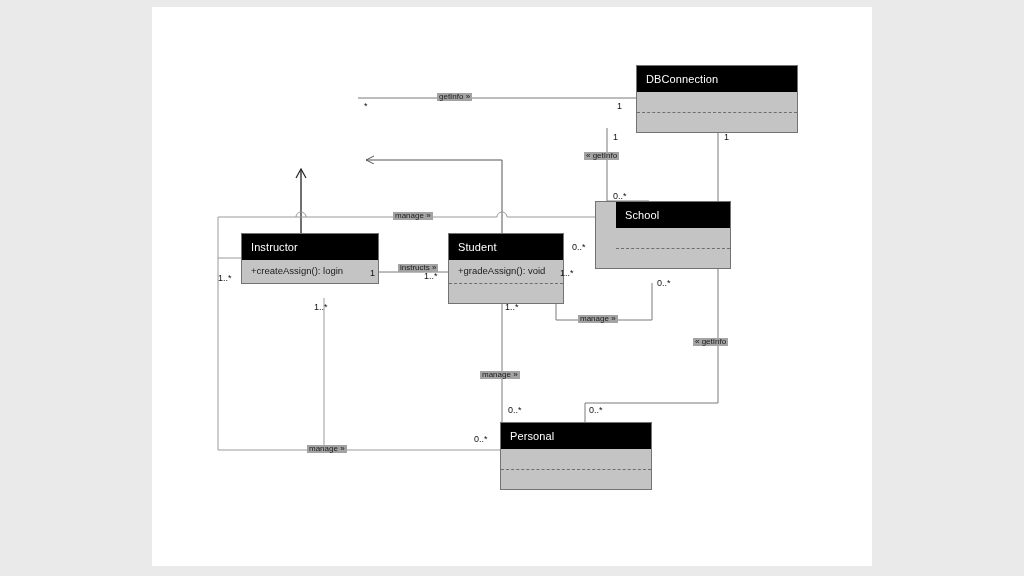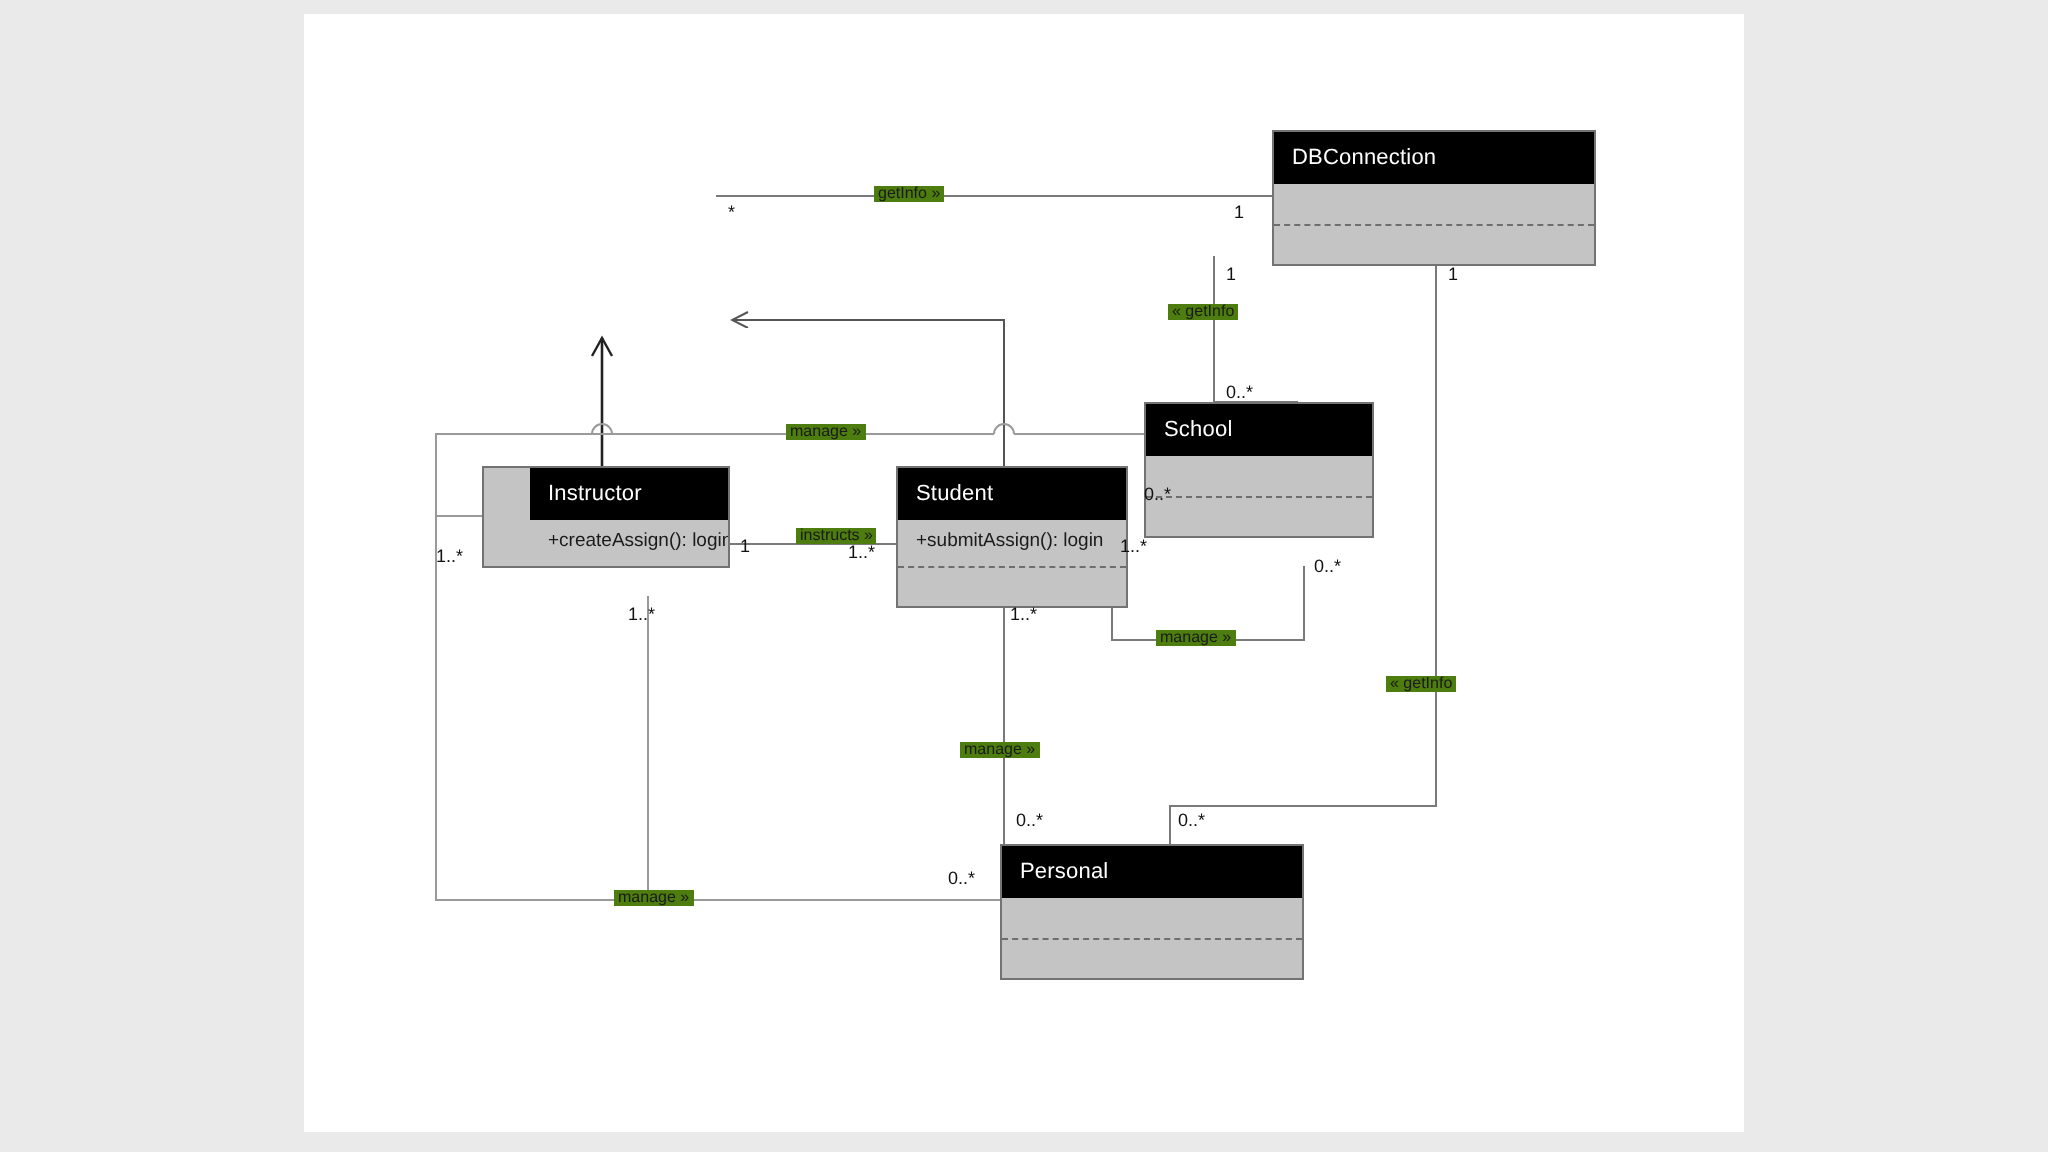--- a/index.html
+++ b/index.html
@@ -65,21 +65,21 @@
   .uml-compartment.sep-solid {
     border-top: 1px solid #2b2b2b;
   }
   .uml-compartment.empty {
     min-height: 20px;
   }
   .edge-label {
     position: absolute;
     font-size: 8px;
     color: #1a1a1a;
-    background: #4d7c0f;
+    background: #a3a3a3;
     padding: 0 2px;
     white-space: nowrap;
     line-height: 1;
   }
   .mult-label {
     position: absolute;
     font-size: 9px;
     color: #111111;
     background: transparent;
     white-space: nowrap;
@@ -130,32 +130,32 @@
       <path d="M 66,251 L 66,443 L 160,443" fill="none" stroke="#9a9a9a" stroke-width="1"></path>
     </svg>
 
 
     <div class="uml-class" id="cls-dbconnection" style="left:484px; top:58px; width:162px;">
       <div class="uml-title">DBConnection</div>
       <div class="uml-compartment empty"></div>
       <div class="uml-compartment empty sep-dashed"></div>
     </div>
 
-    <div class="uml-class" id="cls-instructor" style="left:89px; top:226px; width:124px;padding-left:23px;">
+    <div class="uml-class" id="cls-instructor" style="left:89px; top:226px; width:138px;">
       <div class="uml-title">Instructor</div>
       <div class="uml-compartment">+createAssign(): login</div>
     </div>
 
     <div class="uml-class" id="cls-student" style="left:296px; top:226px; width:116px;">
       <div class="uml-title">Student</div>
-      <div class="uml-compartment">+submitAssign(): login</div>
-      <div class="uml-compartment empty sep-dashed"></div>
-    </div>
-
-    <div class="uml-class" id="cls-school" style="left:420px; top:194px; width:115px;">
+      <div class="uml-compartment">+gradeAssign(): void</div>
+      <div class="uml-compartment empty sep-dashed"></div>
+    </div>
+
+    <div class="uml-class" id="cls-school" style="left:443px; top:194px; width:136px;padding-left:20px;">
       <div class="uml-title">School</div>
       <div class="uml-compartment empty"></div>
       <div class="uml-compartment empty sep-dashed"></div>
     </div>
 
     <div class="uml-class" id="cls-personal" style="left:348px; top:415px; width:152px;">
       <div class="uml-title">Personal</div>
       <div class="uml-compartment empty"></div>
       <div class="uml-compartment empty sep-dashed"></div>
     </div>

